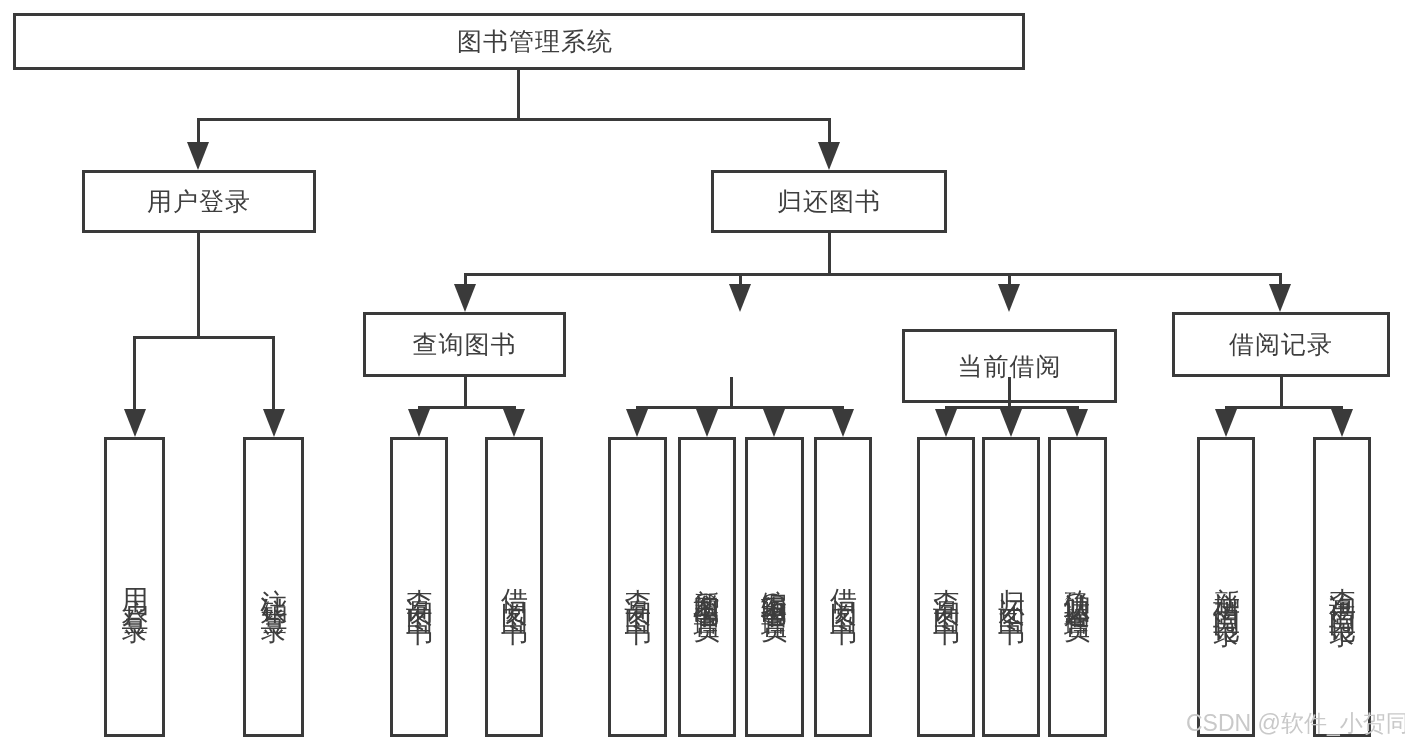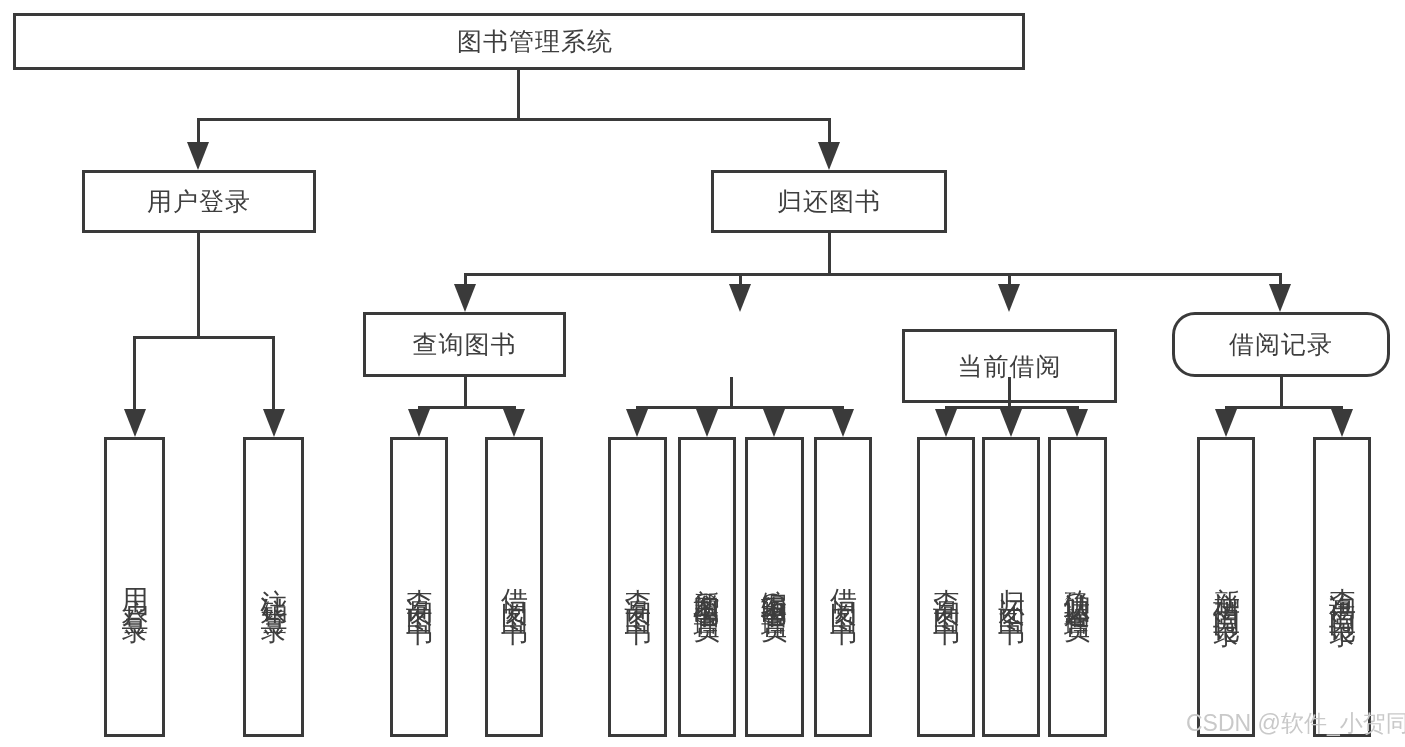--- a/index.html
+++ b/index.html
@@ -105,21 +105,21 @@
   <div class="ah" style="left:729px;  top:284px;"></div>
   <div class="ah" style="left:998px;  top:284px;"></div>
   <div class="ah" style="left:1269px; top:284px;"></div>
 
   <div class="box" style="left:363px; top:312px; width:203px; height:65px;">
     <span class="hlabel">查询图书</span>
   </div>
   <div class="box" style="left:902px; top:312px; width:215px; height:74px;margin-top:17px;">
     <span class="hlabel">当前借阅</span>
   </div>
-  <div class="box" style="left:1172px; top:312px; width:218px; height:65px;border-radius:23px;">
+  <div class="box" style="left:1172px; top:312px; width:218px; height:65px;">
     <span class="hlabel">借阅记录</span>
   </div>
 
   <div class="line" style="left:464px; top:377px; width:3px;  height:31px;"></div>
   <div class="line" style="left:418px; top:406px; width:98px; height:3px;"></div>
   <div class="ah" style="left:408px; top:409px;"></div>
   <div class="ah" style="left:503px; top:409px;"></div>
 
   <div class="line" style="left:730px; top:377px; width:3px;   height:31px;"></div>
   <div class="line" style="left:636px; top:406px; width:208px; height:3px;"></div>

